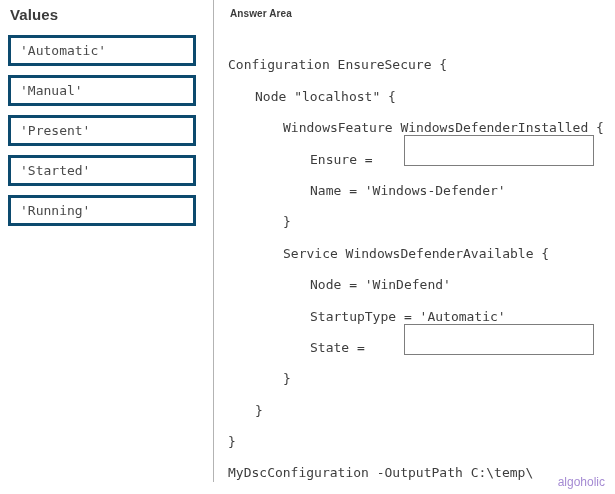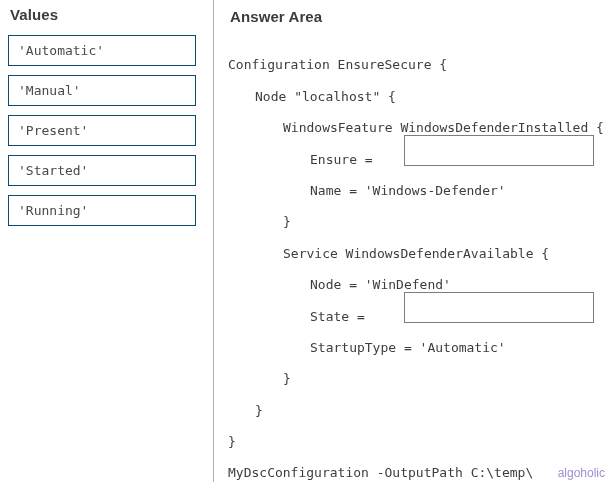--- a/index.html
+++ b/index.html
@@ -30,21 +30,21 @@
     position: absolute;
     left: 8px;
     top: 35px;
     width: 188px;
   }
   .value-box {
     box-sizing: border-box;
     width: 188px;
     height: 31px;
     margin-bottom: 9px;
-    border: 1px solid #0c4a6e;
+    border: 3px solid #0c4a6e;
     background: #ffffff;
     display: flex;
     align-items: center;
     padding-left: 9px;
     cursor: grab;
   }
   .value-box span {
     font-family: "DejaVu Sans Mono", "Liberation Mono", monospace;
     font-size: 13px;
     color: #4a4a4a;
@@ -59,21 +59,21 @@
     width: 1px;
     height: 482px;
     background: #b3b3b3;
   }
 
   
   .answer-title {
     position: absolute;
     left: 230px;
     top: 8px;
-    font-size: 15px;
+    font-size: 10px;
     font-weight: 700;
     color: #3b3b3b;
     letter-spacing: 0.1px;
   }
   .code-area {
     position: absolute;
     left: 228px;
     top: 41px;
     width: 385px;
   }
@@ -101,21 +101,21 @@
     width: 190px;
     height: 31px;
     border: 1px solid #7d7d7d;
     background: #ffffff;
   }
 
   
   .watermark {
     position: absolute;
     right: 10px;
-    bottom: 14px;
+    bottom: 5px;
     font-size: 12px;
     color: #a58bd3;
   }
 </style>
 </head>
 <body>
 
 <div id="screen">
 
   <div class="values-title">Values</div>
@@ -162,25 +162,25 @@
     <div class="code-line indent-2">
       <span class="code-text">}</span>
     </div>
     <div class="code-line indent-2">
       <span class="code-text">Service WindowsDefenderAvailable {</span>
     </div>
     <div class="code-line indent-3">
       <span class="code-text">Node = 'WinDefend'</span>
     </div>
     <div class="code-line indent-3">
+      <span class="code-text">StartupType = 'Automatic'</span>
+    </div>
+    <div class="code-line indent-3">
       <span class="code-text">State = </span>
       <div class="blank-box"></div>
-    </div>
-    <div class="code-line indent-3">
-      <span class="code-text">StartupType = 'Automatic'</span>
     </div>
     <div class="code-line indent-2">
       <span class="code-text">}</span>
     </div>
     <div class="code-line indent-1">
       <span class="code-text">}</span>
     </div>
     <div class="code-line indent-0">
       <span class="code-text">}</span>
     </div>

